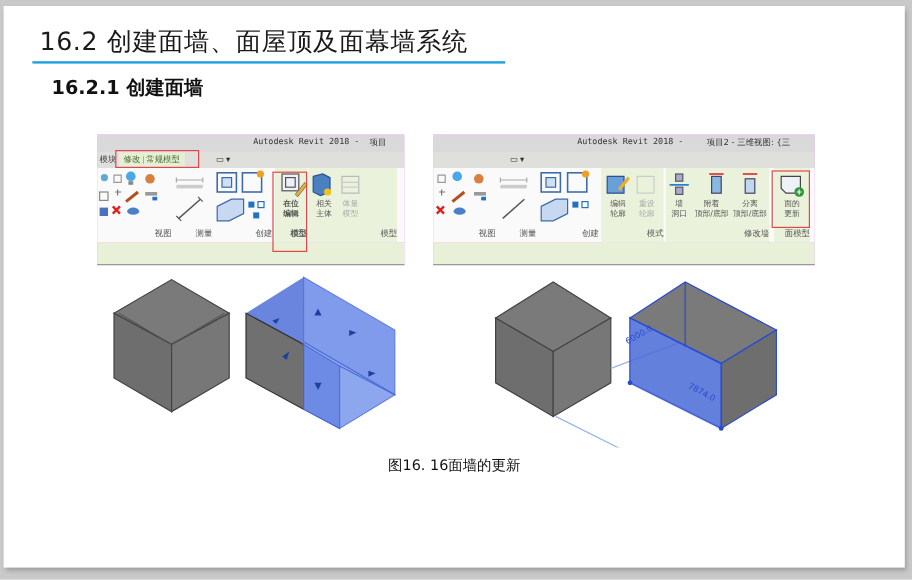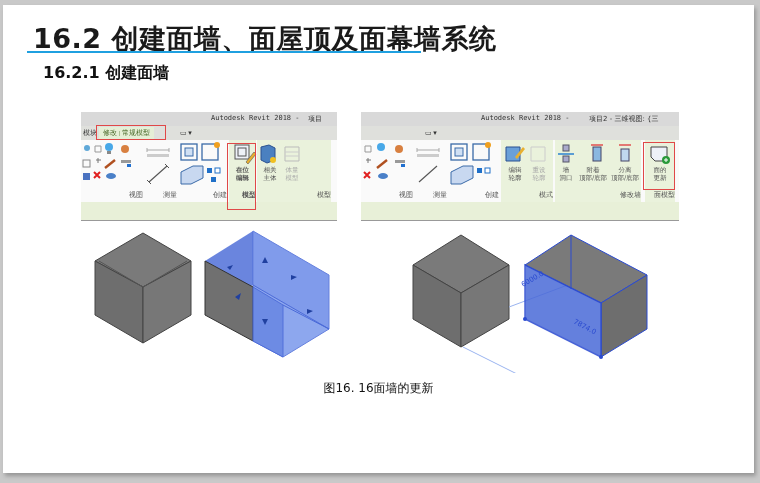--- a/index.html
+++ b/index.html
@@ -1,18 +1,18 @@
 <!DOCTYPE html>
 <html><head>
 <meta charset="utf-8">
 <style>
   html,body{margin:0;padding:0;}
   body{width:760px;height:483px;background:#c9c9c9;position:relative;overflow:hidden;font-family:"DejaVu Sans","Liberation Sans",sans-serif;}
   .slide{position:absolute;left:3px;top:5px;width:751px;height:468px;background:#fff;box-shadow:2px 3px 4px rgba(0,0,0,.25);}
-  .h1{position:absolute;left:30px;top:16px;font-size:27px;color:#1a1a1a;letter-spacing:0.5px;white-space:nowrap;font-weight:bold;}
+  .h1{position:absolute;left:30px;top:16px;font-size:21px;color:#1a1a1a;letter-spacing:0.5px;white-space:nowrap;}
   .h1-line{position:absolute;left:24px;top:46px;width:394px;height:2px;background:#1fa0e0;}
   .h2{position:absolute;left:40px;top:58px;font-size:16px;font-weight:bold;color:#111;white-space:nowrap;}
   .ribbon{position:absolute;top:107px;height:108px;background:#f0abfc;overflow:hidden;border-bottom:1px solid #999;}
   .rib-top{position:absolute;left:0;top:0;right:0;height:14px;background:#d9d9d9;}
   .rib-title{position:absolute;top:2px;font-family:"DejaVu Sans Mono",monospace;font-size:7px;color:#333;white-space:nowrap;}
   .rib-tabs{position:absolute;left:0;top:14px;right:0;height:14px;background:#dfe0dc;}
   .tab{position:absolute;top:1px;height:12px;font-size:7px;color:#333;line-height:12px;padding:0 4px;white-space:nowrap;font-family:Liberation Serif, serif;}
   .tab.active{background:#e5efd6;color:#4a6a2a;}
   .rib-body{position:absolute;left:0;top:28px;right:0;height:62px;background:#fafafa;}
   .rib-foot{position:absolute;left:0;top:90px;right:0;height:18px;background:#e8f0d8;}

